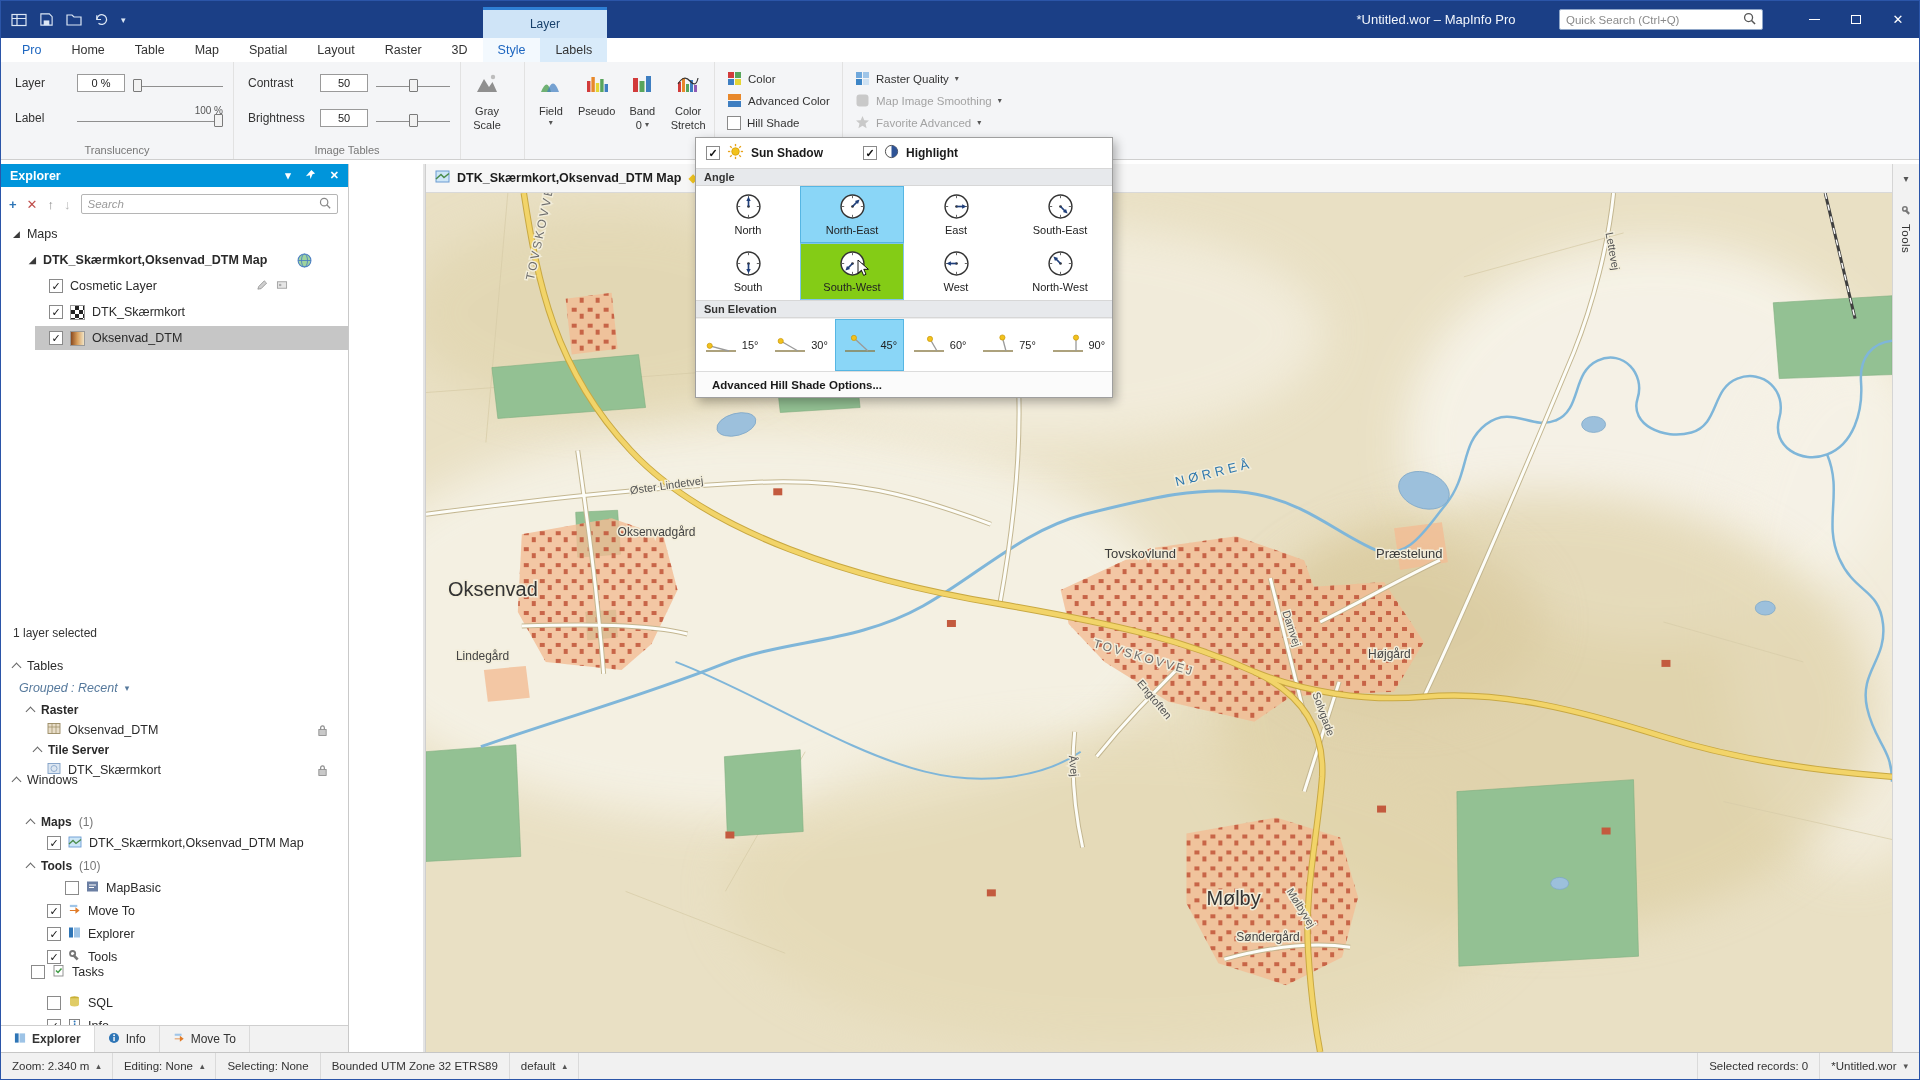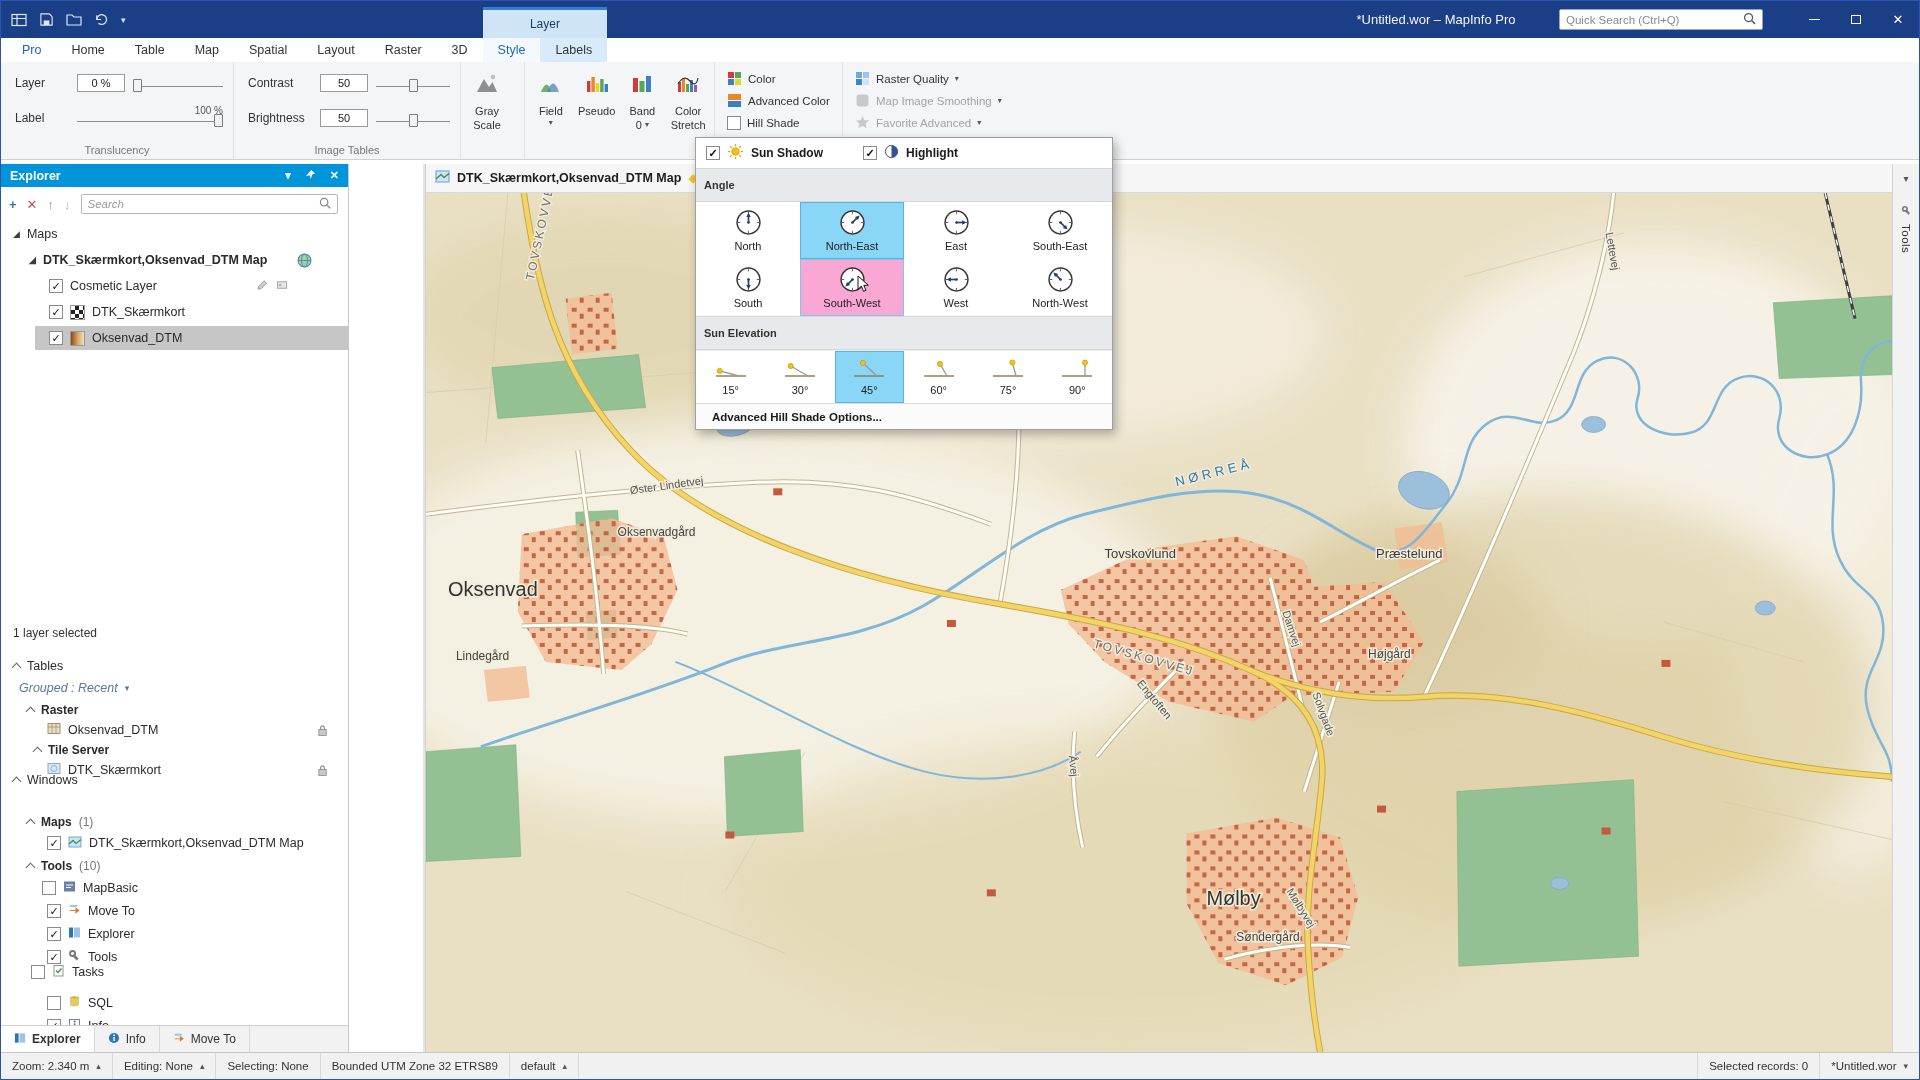--- a/index.html
+++ b/index.html
@@ -47,27 +47,27 @@
   .dd{font-size:8px;color:#555;line-height:1}
   .stack{padding:6px 8px;display:flex;flex-direction:column;gap:0}
   .smallbtn{display:flex;align-items:center;height:22px;gap:6px;font-size:11.5px;color:#333;white-space:nowrap;padding:0 4px}
   .smallbtn.disabled{color:#a3a3a3}
   .cb{width:14px;height:14px;border:1px solid #8a8a8a;background:#fff;display:inline-flex;align-items:center;justify-content:center;flex:none;font-size:11px;color:#111;line-height:1}
   .cb.checked::after{content:"✓"}
 
   
   .popup{position:absolute;left:694px;top:136px;width:418px;background:#fff;border:1px solid #9f9f9f;box-shadow:3px 4px 10px rgba(0,0,0,.3);z-index:60}
   .pop-head{height:30px;display:flex;align-items:center;gap:7px;padding:0 10px;font-size:12px;font-weight:bold;color:#1a1a1a}
-  .pop-sec{height:18px;background:#e7e9ec;border-top:1px solid #d7d7d7;border-bottom:1px solid #d7d7d7;font-size:11px;font-weight:bold;color:#333;display:flex;align-items:center;padding:16px 8px}
+  .pop-sec{height:18px;background:#e7e9ec;border-top:1px solid #d7d7d7;border-bottom:1px solid #d7d7d7;font-size:11px;font-weight:bold;color:#333;display:flex;align-items:center;padding:0 8px}
   .angle-grid{display:grid;grid-template-columns:repeat(4,1fr)}
   .acell{height:57px;display:flex;flex-direction:column;align-items:center;justify-content:center;gap:4px;font-size:11px;color:#222;border:1px solid transparent}
   .acell.selected{background:#8ad6f7;border-color:#56b6e3}
-  .acell.hovered{background:#f9a8d4;border-color:#7fc6ea;position:relative}
+  .acell.hovered{background:#84cc16;border-color:#7fc6ea;position:relative}
   .elev-grid{display:grid;grid-template-columns:repeat(6,1fr);border-top:1px solid #eee}
-  .ecell{height:52px;display:flex;flex-direction:column;align-items:center;justify-content:center;gap:3px;font-size:11px;color:#222;border:1px solid transparent}
+  .ecell{height:52px;display:flex;flex-direction:row;align-items:center;justify-content:center;gap:3px;font-size:11px;color:#222;border:1px solid transparent}
   .ecell.selected{background:#8ad6f7;border-color:#56b6e3}
   .pop-adv{height:26px;border-top:1px solid #dcdcdc;display:flex;align-items:center;padding:0 16px;font-size:11.5px;font-weight:bold;color:#1a1a1a;background:#fbfbfb}
   .cursor-arrow{position:absolute;right:34px;top:16px}
 
   
   .explorer{position:absolute;left:0;top:163px;width:348px;bottom:27px;background:#fff;border-right:1px solid #c9c9c9;z-index:3}
   .exp-head{position:absolute;top:0;left:0;right:0;height:23px;background:#0095db;color:#fff;display:flex;align-items:center;padding:0 9px;font-size:12.5px;font-weight:bold}
   .exp-head .hicons{margin-left:auto;display:flex;align-items:center;gap:14px;font-size:11px}
   .exp-tools{position:absolute;top:28px;left:8px;right:10px;height:24px;display:flex;align-items:center;gap:10px}
   .tool-glyph{font-size:13px;line-height:1}
@@ -497,21 +497,21 @@
           </svg>
       </span>
       <span>DTK_Skærmkort,Oksenvad_DTM Map</span>
     </div>
     <div class="trow bold" style="top:690px;padding-left:26px;font-size:12px">
       <span class="chev"></span>
       <span>Tools</span>
       <span class="count">(10)</span>
     </div>
 
-    <div class="trow" style="top:712px;padding-left:41px">
+    <div class="trow" style="top:712px;padding-left:64px">
       <span class="cb"></span>
       <span>
         <svg width="13" height="13" viewBox="0 0 13 13">
             <rect x="1" y="1.5" width="11" height="10" fill="#6b7fa3"></rect>
             <path d="M3 5 H10 M3 7.5 H8" stroke="#fff" stroke-width="1.1"></path>
           </svg>
       </span>
       <span>MapBasic</span>
     </div>
     <div class="trow" style="top:735px;padding-left:46px">

